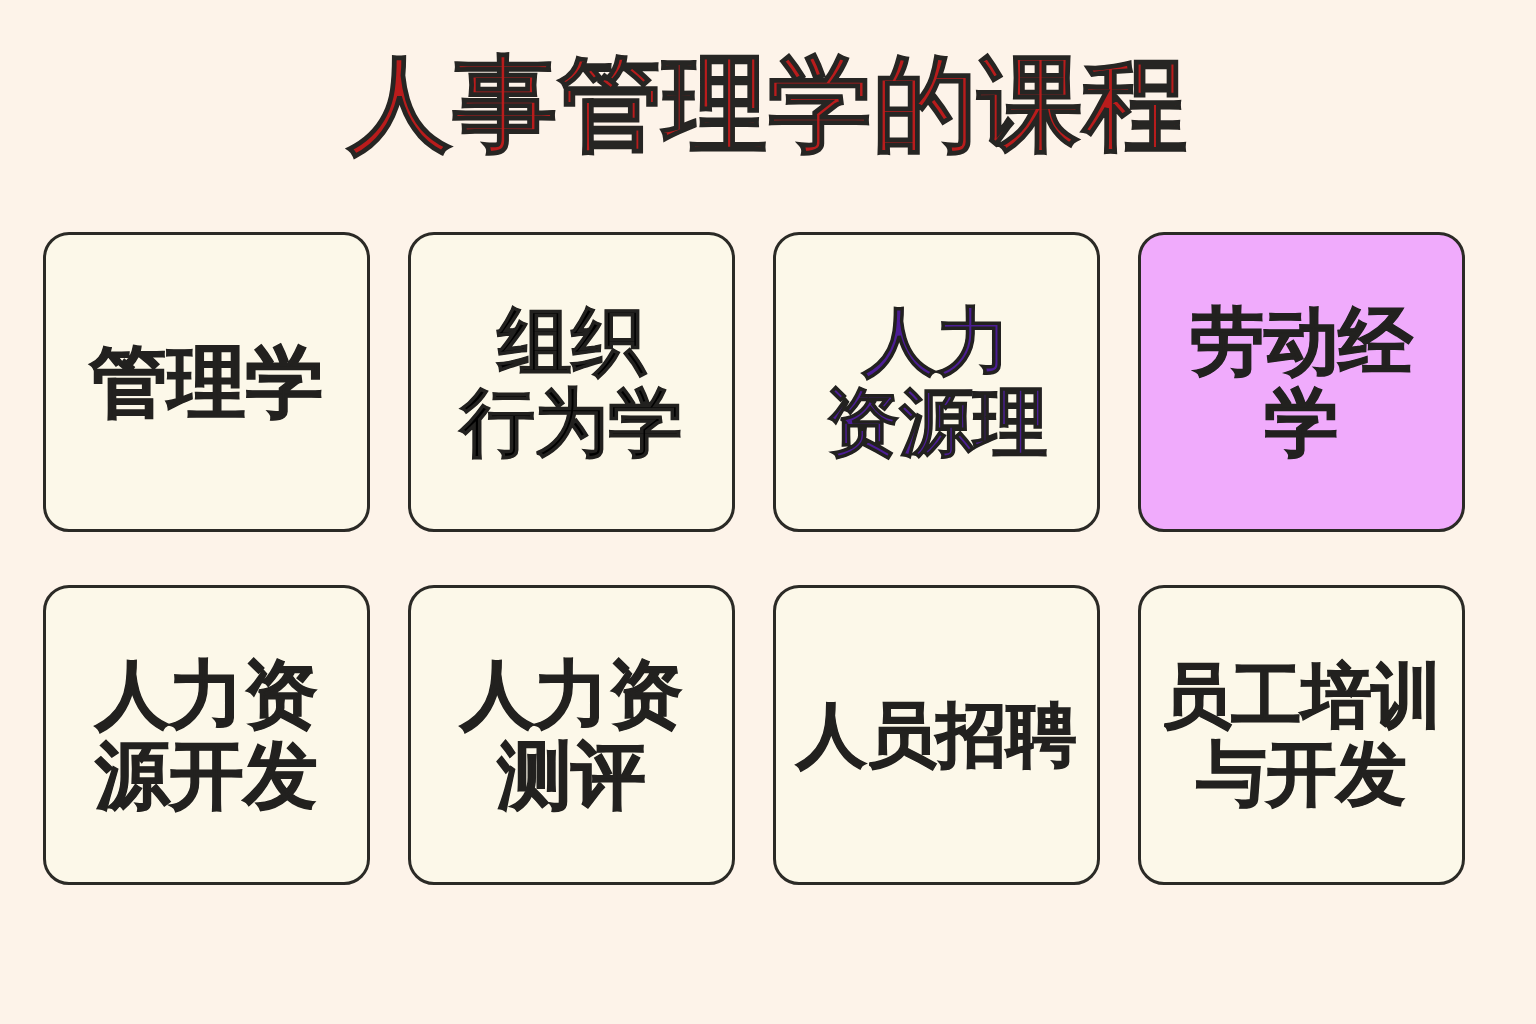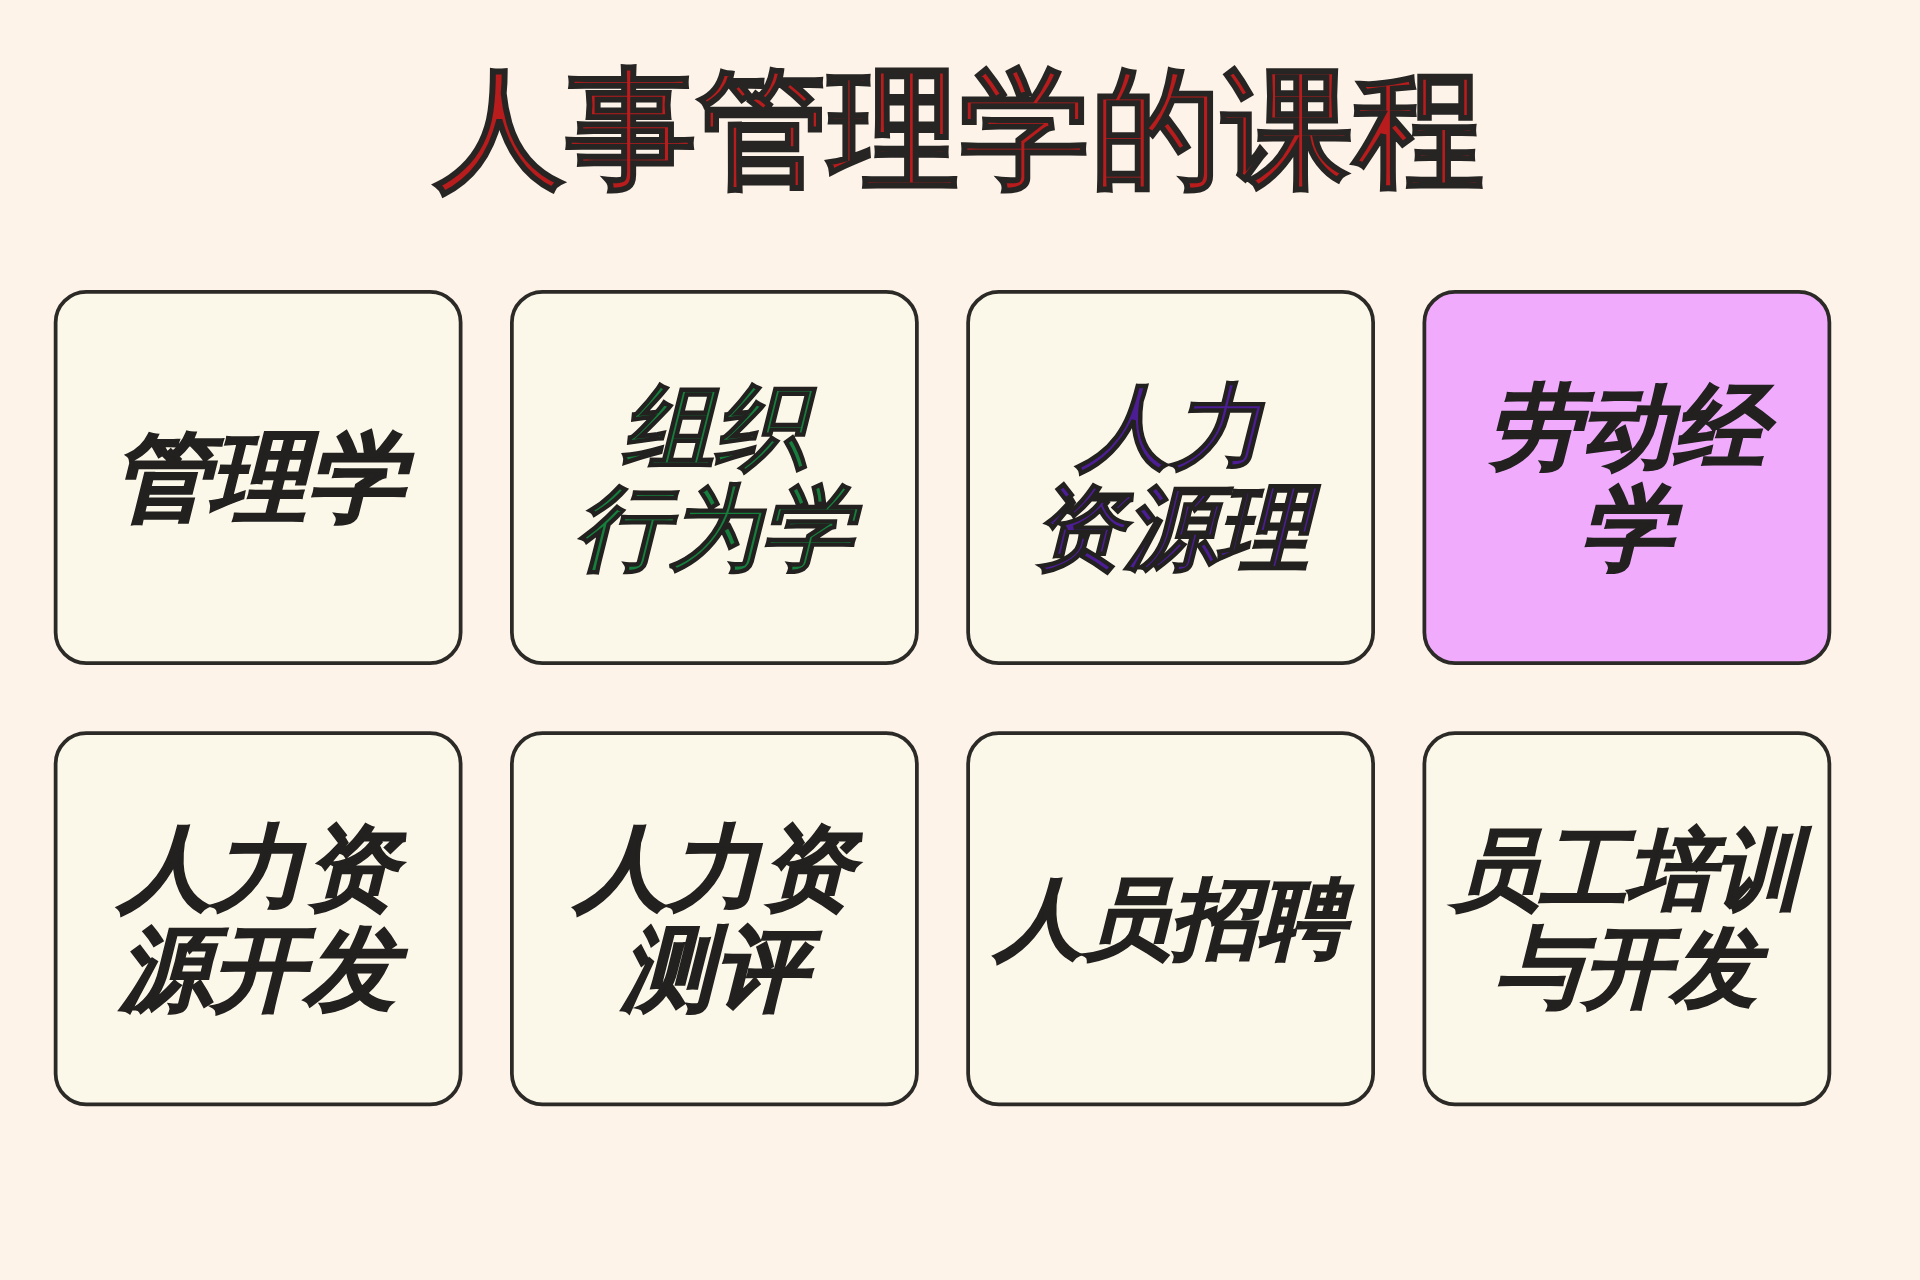--- a/index.html
+++ b/index.html
@@ -68,21 +68,20 @@
     overflow: hidden;
   }
 
   .card-label {
     display: block;
     text-align: center;
     font-weight: 700;
     color: #22211f;
     -webkit-text-stroke: 1.2px #22211f;
     letter-spacing: 0px;
-    font-style: italic;
   }
   .size-lg .card-label { font-size: 78px; line-height: 1.08; }
   .size-md .card-label { font-size: 74px; line-height: 1.1; }
   .size-sm .card-label { font-size: 70px; line-height: 1.12; }
 
   .card-label .line { display: block; white-space: nowrap; }
 </style>
 </head>
 <body style="background: rgb(253, 243, 233);">
 
@@ -94,21 +93,21 @@
 
   <div class="grid">
 
     <div class="card size-lg" style="background: rgb(252, 248, 233); border-color: rgb(43, 42, 38);">
       <span class="card-label" style="color: rgb(34, 33, 31); -webkit-text-stroke: 1.2px rgb(34, 33, 31);">
         <span class="line">管理学</span>
       </span>
     </div>
 
     <div class="card size-md" style="background: rgb(252, 248, 233); border-color: rgb(43, 42, 38);">
-      <span class="card-label" style="color: #15803d; -webkit-text-stroke: 1.2px rgb(34, 33, 31);">
+      <span class="card-label" style="color: #000000; -webkit-text-stroke: 1.2px rgb(34, 33, 31);">
         <span class="line">组织</span>
         <span class="line">行为学</span>
       </span>
     </div>
 
     <div class="card size-md" style="background: rgb(252, 248, 233); border-color: rgb(43, 42, 38);">
       <span class="card-label" style="color: #4c1d95; -webkit-text-stroke: 1.2px rgb(34, 33, 31);">
         <span class="line">人力</span>
         <span class="line">资源理</span>
       </span>

